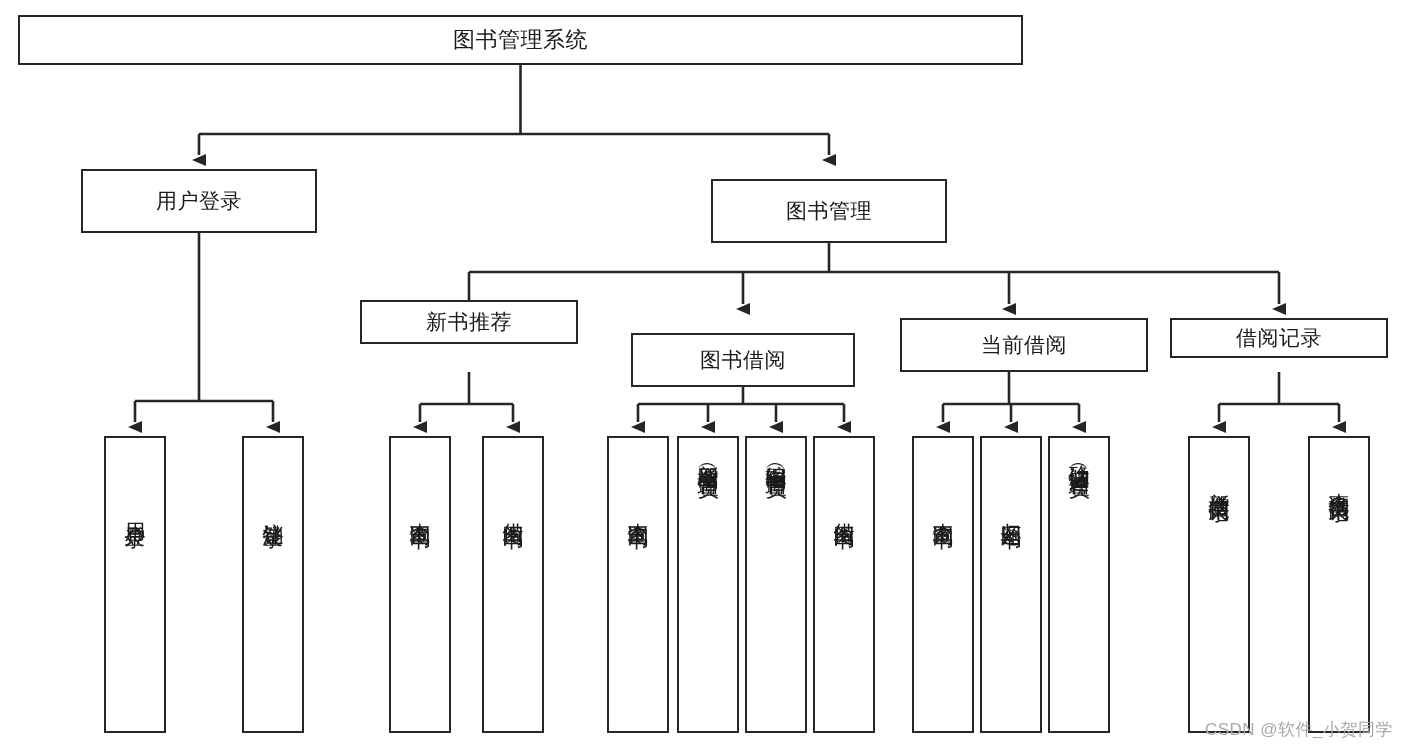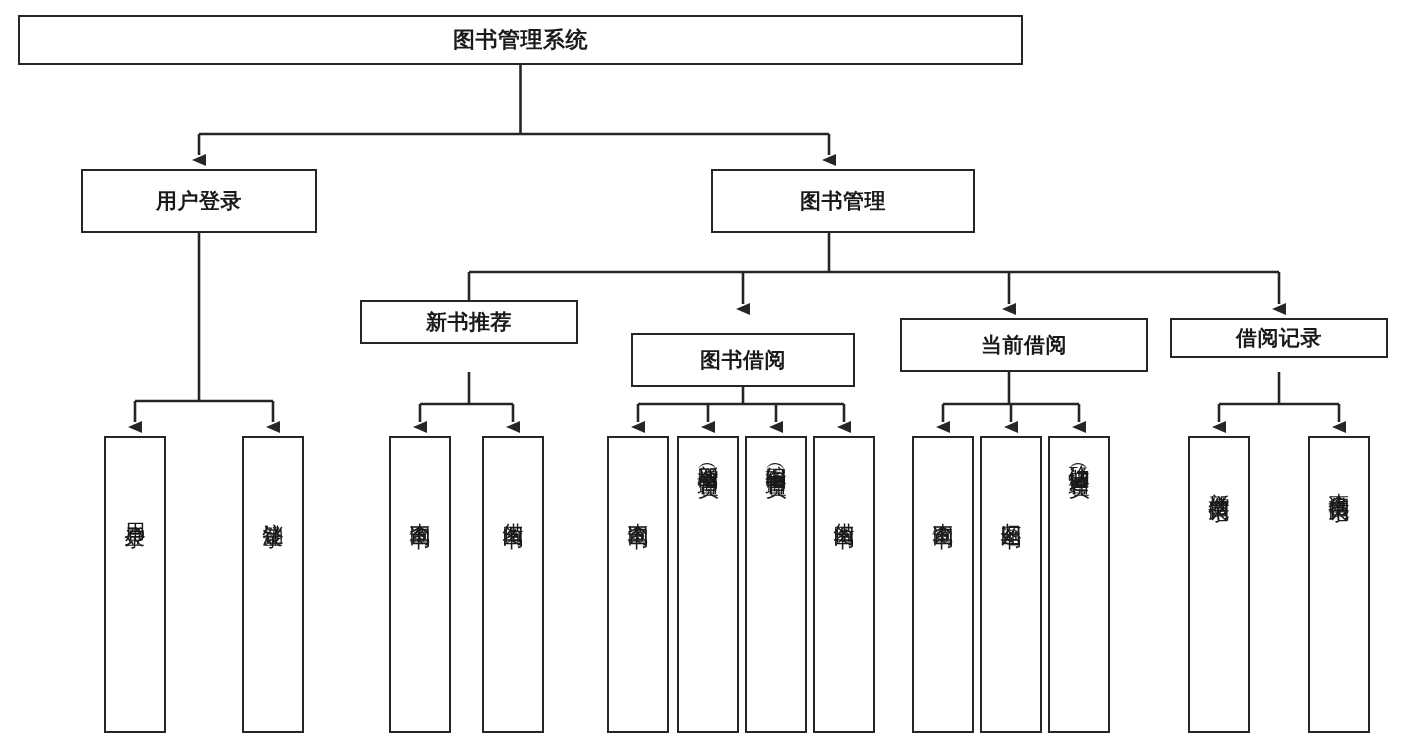--- a/index.html
+++ b/index.html
@@ -37,21 +37,20 @@
   }
   .node-label {
     display: block;
     text-align: center;
     line-height: 1.12;
     letter-spacing: 0.5px;
     white-space: nowrap;
   }
   .node.horizontal .node-label {
     font-size: 21px;
-    font-weight: bold;
   }
   .node.root .node-label {
     font-size: 22px;
   }
   .node.vertical {
     align-items: flex-start;
     justify-content: center;
     padding-top: 10px;
   }
   .node.vertical .node-label {
@@ -126,21 +125,21 @@
       </g>
   </svg>
 
   <div id="node-layer">
       <div class="node horizontal root" style="left: 18px; top: 15px; width: 1005px; height: 50px;">
         <span class="node-label">图书管理系统</span>
       </div>
       <div class="node horizontal" style="left: 81px; top: 169px; width: 236px; height: 64px;">
         <span class="node-label">用户登录</span>
       </div>
-      <div class="node horizontal" style="left: 711px; top: 169px; width: 264px; height: 64px;">
+      <div class="node horizontal" style="left: 711px; top: 179px; width: 236px; height: 64px;">
         <span class="node-label">图书管理</span>
       </div>
       <div class="node horizontal" style="left: 360px; top: 300px; width: 218px; height: 44px;">
         <span class="node-label">新书推荐</span>
       </div>
       <div class="node horizontal" style="left: 631px; top: 318px; width: 224px; height: 54px; margin-top: 15px;">
         <span class="node-label">图书借阅</span>
       </div>
       <div class="node horizontal" style="left: 900px; top: 318px; width: 248px; height: 54px;">
         <span class="node-label">当前借阅</span>
@@ -182,13 +181,14 @@
         <span class="node-label">确认归还（管理员）</span>
       </div>
       <div class="node vertical mid" style="left: 1188px; top: 436px; width: 62px; height: 297px;">
         <span class="node-label">新增借阅记录</span>
       </div>
       <div class="node vertical mid" style="left: 1308px; top: 436px; width: 62px; height: 297px;">
         <span class="node-label">查询借阅记录</span>
       </div>
     </div>
 
+  <div id="watermark">CSDN @软件_小贺同学</div>
 </div>
 
 </body></html>

